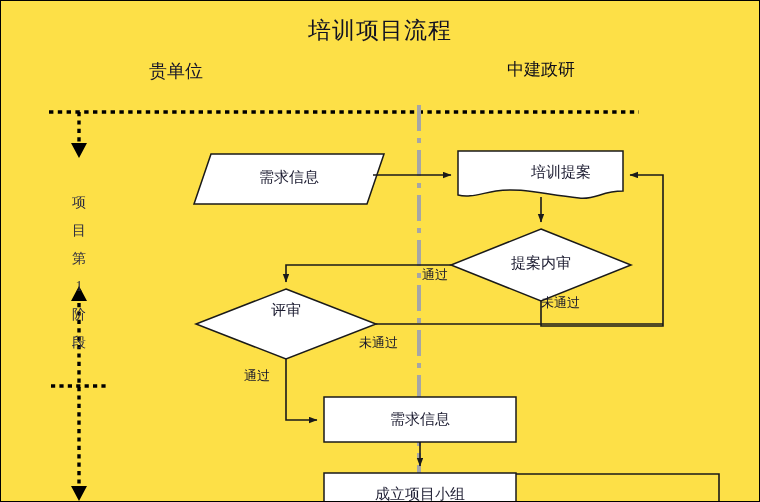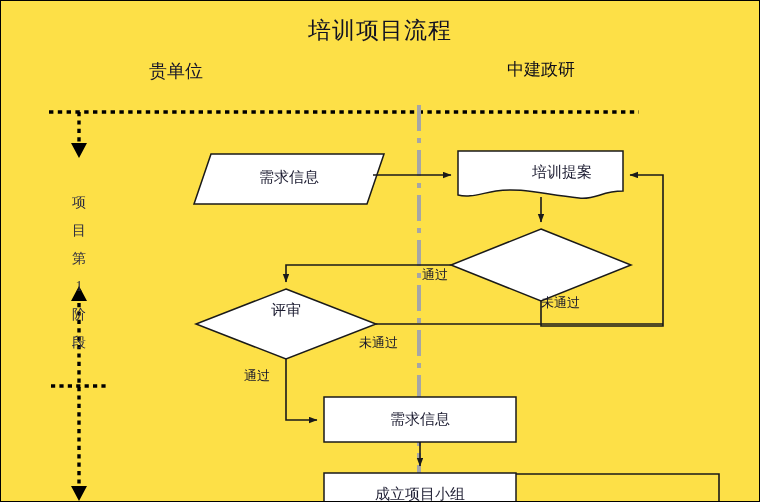--- a/index.html
+++ b/index.html
@@ -142,22 +142,23 @@
     <span>项</span>
     <span>目</span>
     <span>第</span>
     <span>1</span>
     <span>阶</span>
     <span>段</span>
   </div>
 
   <div class="node-text" style="left:213px;top:167px;width:150px;">需求信息</div>
 
-  <div class="node-text" style="left:486px;top:162px;width:150px;">培训提案</div>
+  <div class="node-text" style="left:440px;top:162px;width:150px;text-align:right;">培训提案</div>
 
+  <div class="node-text" style="left:465px;top:253px;width:150px;">提案内审</div>
 
   <div class="node-text" style="left:210px;top:300px;width:150px;">评审</div>
 
   <div class="node-text" style="left:344px;top:409px;width:150px;">需求信息</div>
 
   <div class="node-text" style="left:344px;top:484px;width:150px;">成立项目小组</div>
 
   <div class="edge-text" style="left:421px;top:265px;">通过</div>
 
   <div class="edge-text" style="left:540px;top:293px;">未通过</div>

